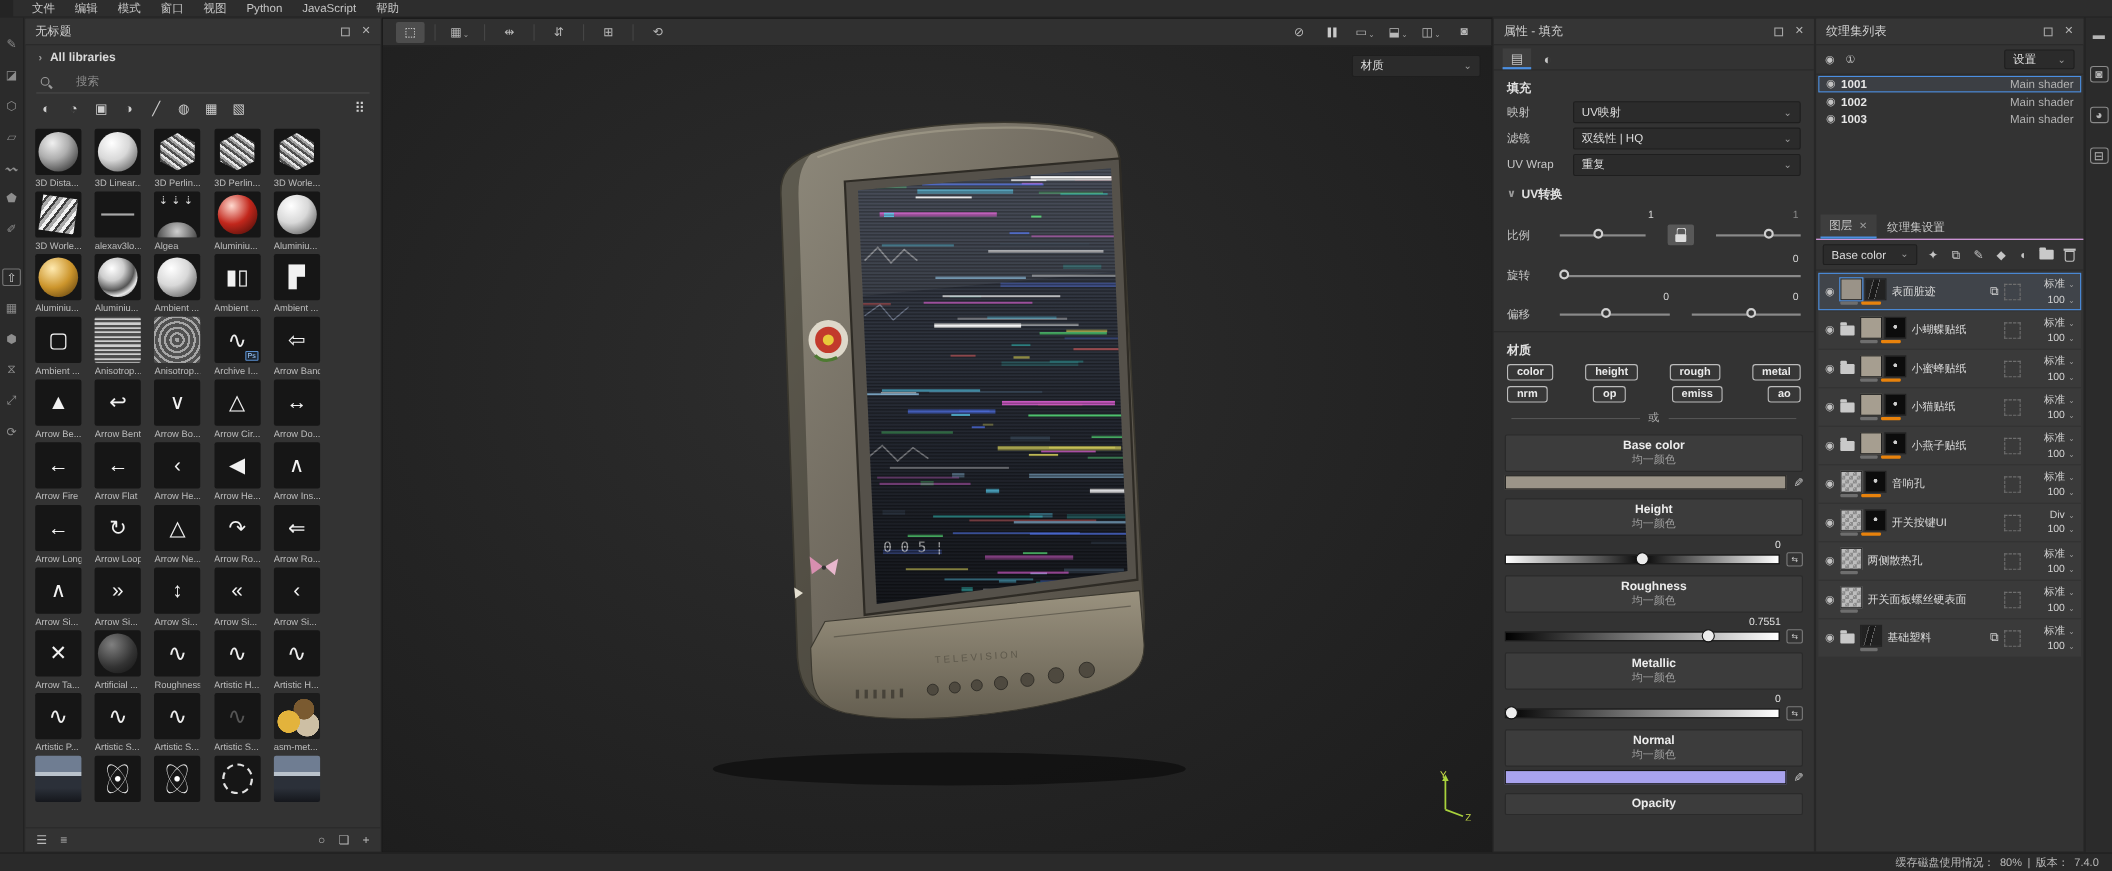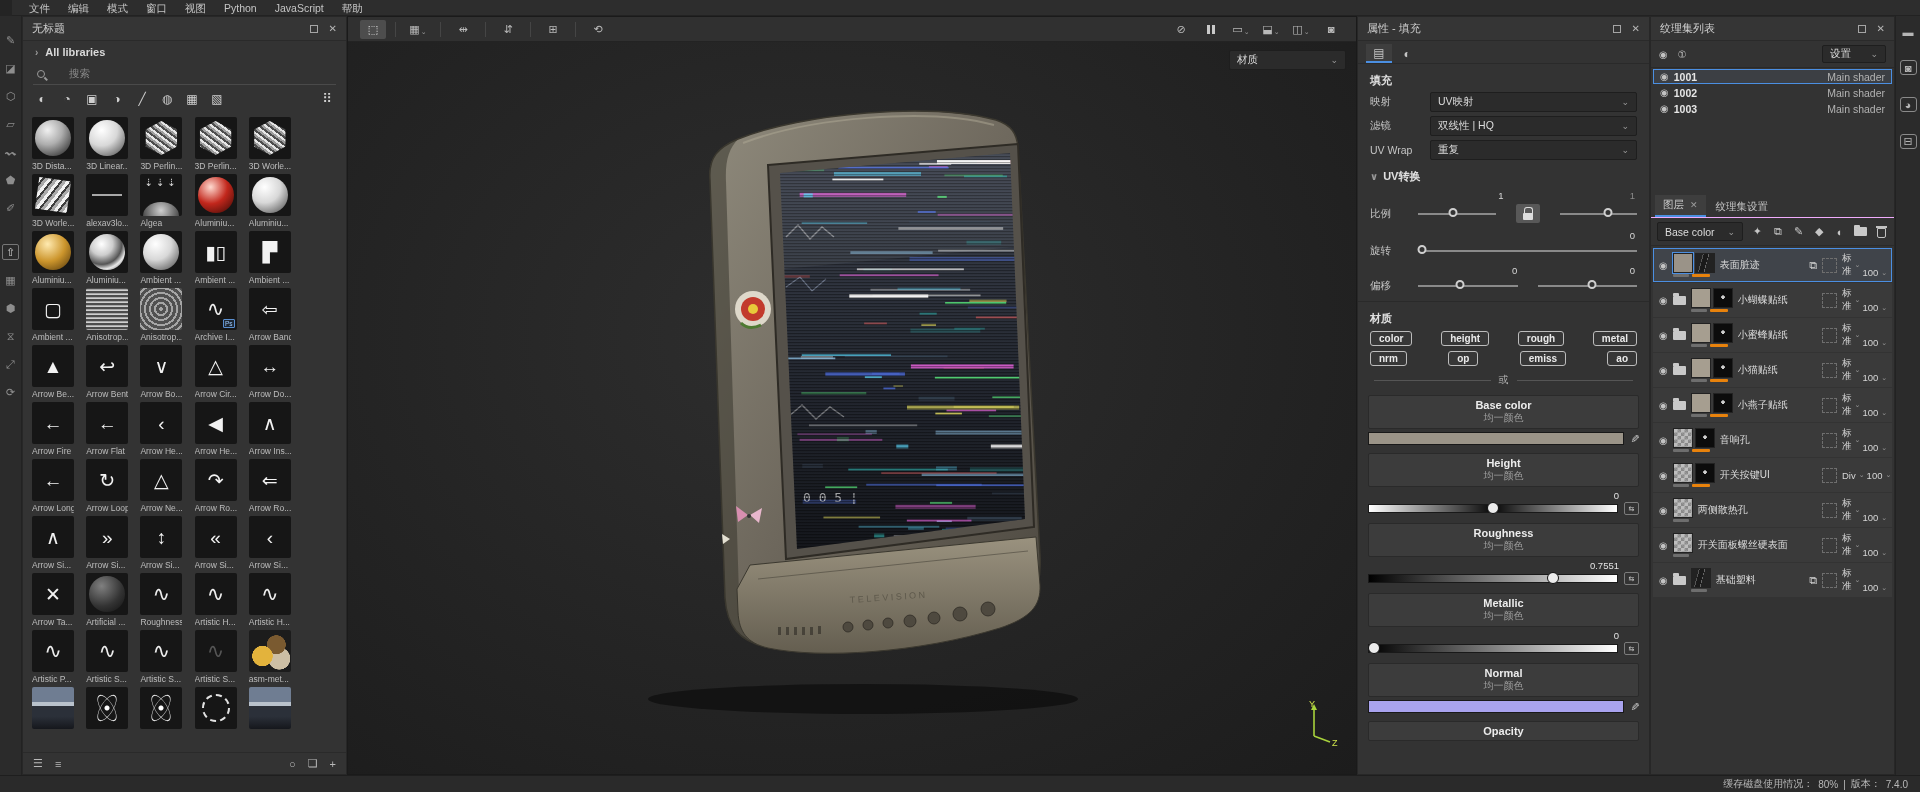--- a/index.html
+++ b/index.html
@@ -152,21 +152,21 @@
 .th-tv{background:linear-gradient(105deg,#222 0 30%,#555 30% 34%,#1a1a1a 34% 55%,#666 55% 58%,#222 58%)}
 .th-mask{background:radial-gradient(circle at 50% 45%,#cfcfcf 0 1.5px,#0c0c0c 2px)}
 .th-checker{background-image:linear-gradient(45deg,#8a8a8a 25%,rgba(0,0,0,0) 25%,rgba(0,0,0,0) 75%,#8a8a8a 75%),linear-gradient(45deg,#8a8a8a 25%,rgba(0,0,0,0) 25%,rgba(0,0,0,0) 75%,#8a8a8a 75%);background-color:#bdbdbd;background-size:7px 7px;background-position:0 0,3.5px 3.5px}
 .bars{display:flex;gap:3px;height:3px}
 .bar{height:3px;border-radius:1px}
 .bar.g{width:16px;background:#6e6e6e}
 .bar.o{width:18px;background:#e8820c}
 .lname{font-size:10px;color:#dcdcdc;white-space:nowrap;overflow:hidden;flex:1}
 .copyico{color:#d0d0d0;font-size:11px}
 .dashed{width:15px;height:15px;border:1px dashed #6e6e6e;flex:0 0 auto}
-.lrt{display:flex;flex-direction:row;align-items:flex-end;gap:2px;width:44px}
+.lrt{display:flex;flex-direction:column;align-items:flex-end;gap:2px;width:44px}
 .lrt .mini{font-size:9.5px;color:#d5d5d5;display:flex;gap:3px;align-items:center}
 .lrt .mini .caret{font-size:7px;color:#9a9a9a}
 
 #rstrip{position:absolute;right:0;top:16px;width:25px;bottom:17px;background:#2b2b2b;border-left:1px solid #222;display:flex;flex-direction:column;align-items:center;padding-top:10px;gap:22px}
 .rs{color:#b5b5b5;font-size:11px;display:flex;align-items:center;justify-content:center}
 .rs.boxed{border:1px solid #8a8a8a;border-radius:3px;width:17px;height:15px}
 
 #statusbar{position:absolute;left:0;right:0;bottom:0;height:17px;background:#2a2a2a;border-top:1px solid #1e1e1e;display:flex;align-items:center;justify-content:flex-end;padding:0 12px;gap:5px;font-size:10px;color:#b8b8b8}
 </style>
 </head>

